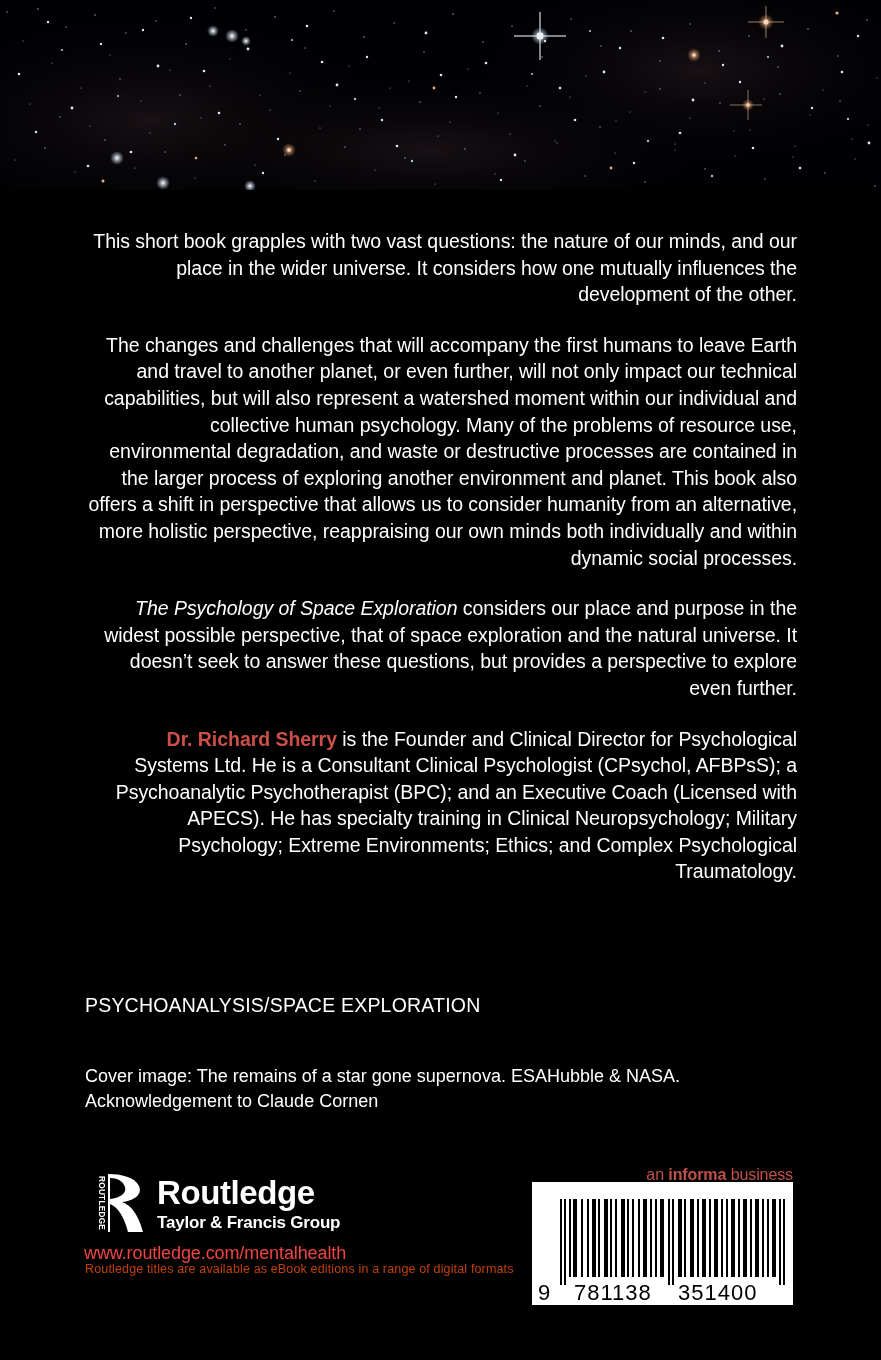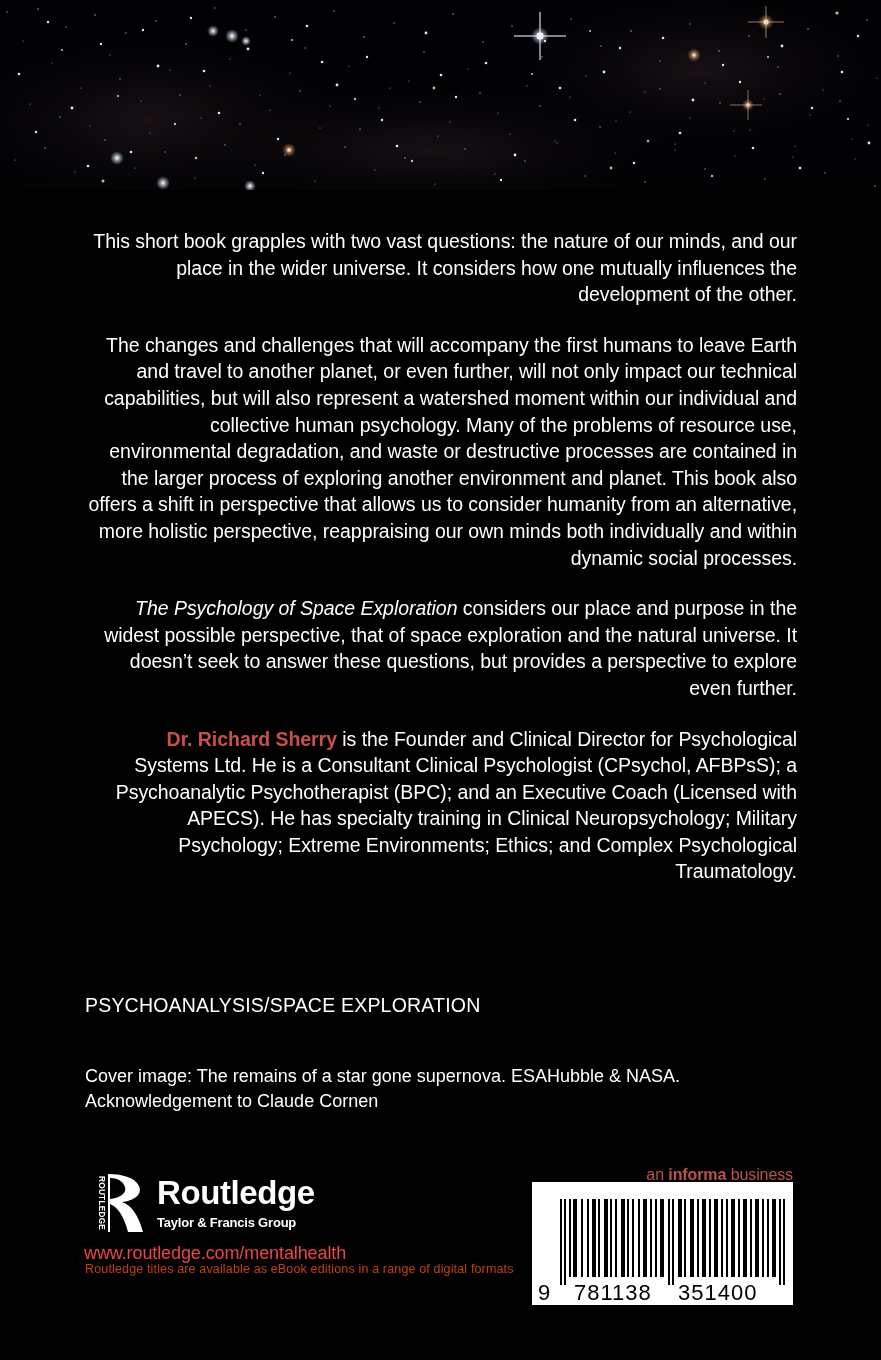--- a/index.html
+++ b/index.html
@@ -85,21 +85,21 @@
   .r-mark svg { display: block; }
   .pub-words { padding-top: 2px; }
   .pub-name {
     font-size: 33px;
     line-height: 34px;
     font-weight: bold;
     letter-spacing: -0.4px;
     color: #ffffff;
   }
   .pub-sub {
-    font-size: 13px;
+    font-size: 17px;
     line-height: 21px;
     font-weight: bold;
     letter-spacing: -0.2px;
     color: #ffffff;
     margin-top: 2px;
   }
   .pub-url {
     position: absolute;
     left: 84px;
     top: 1243px;

